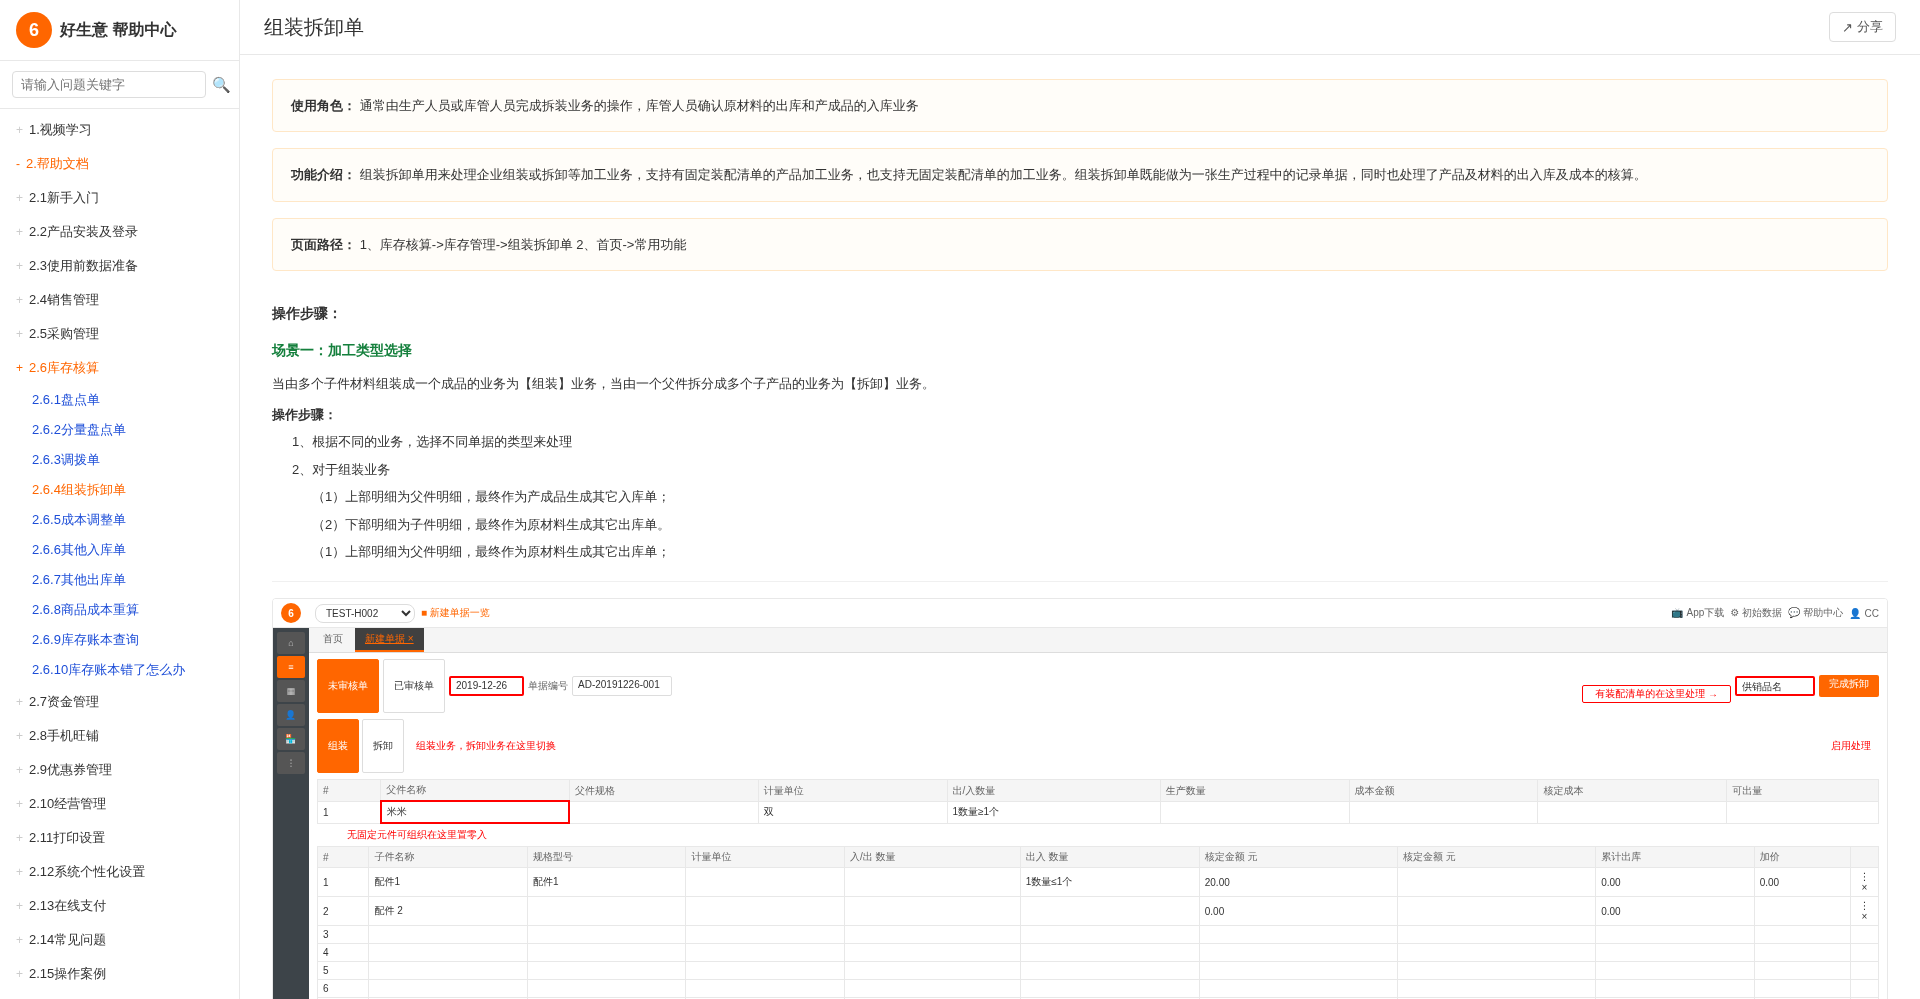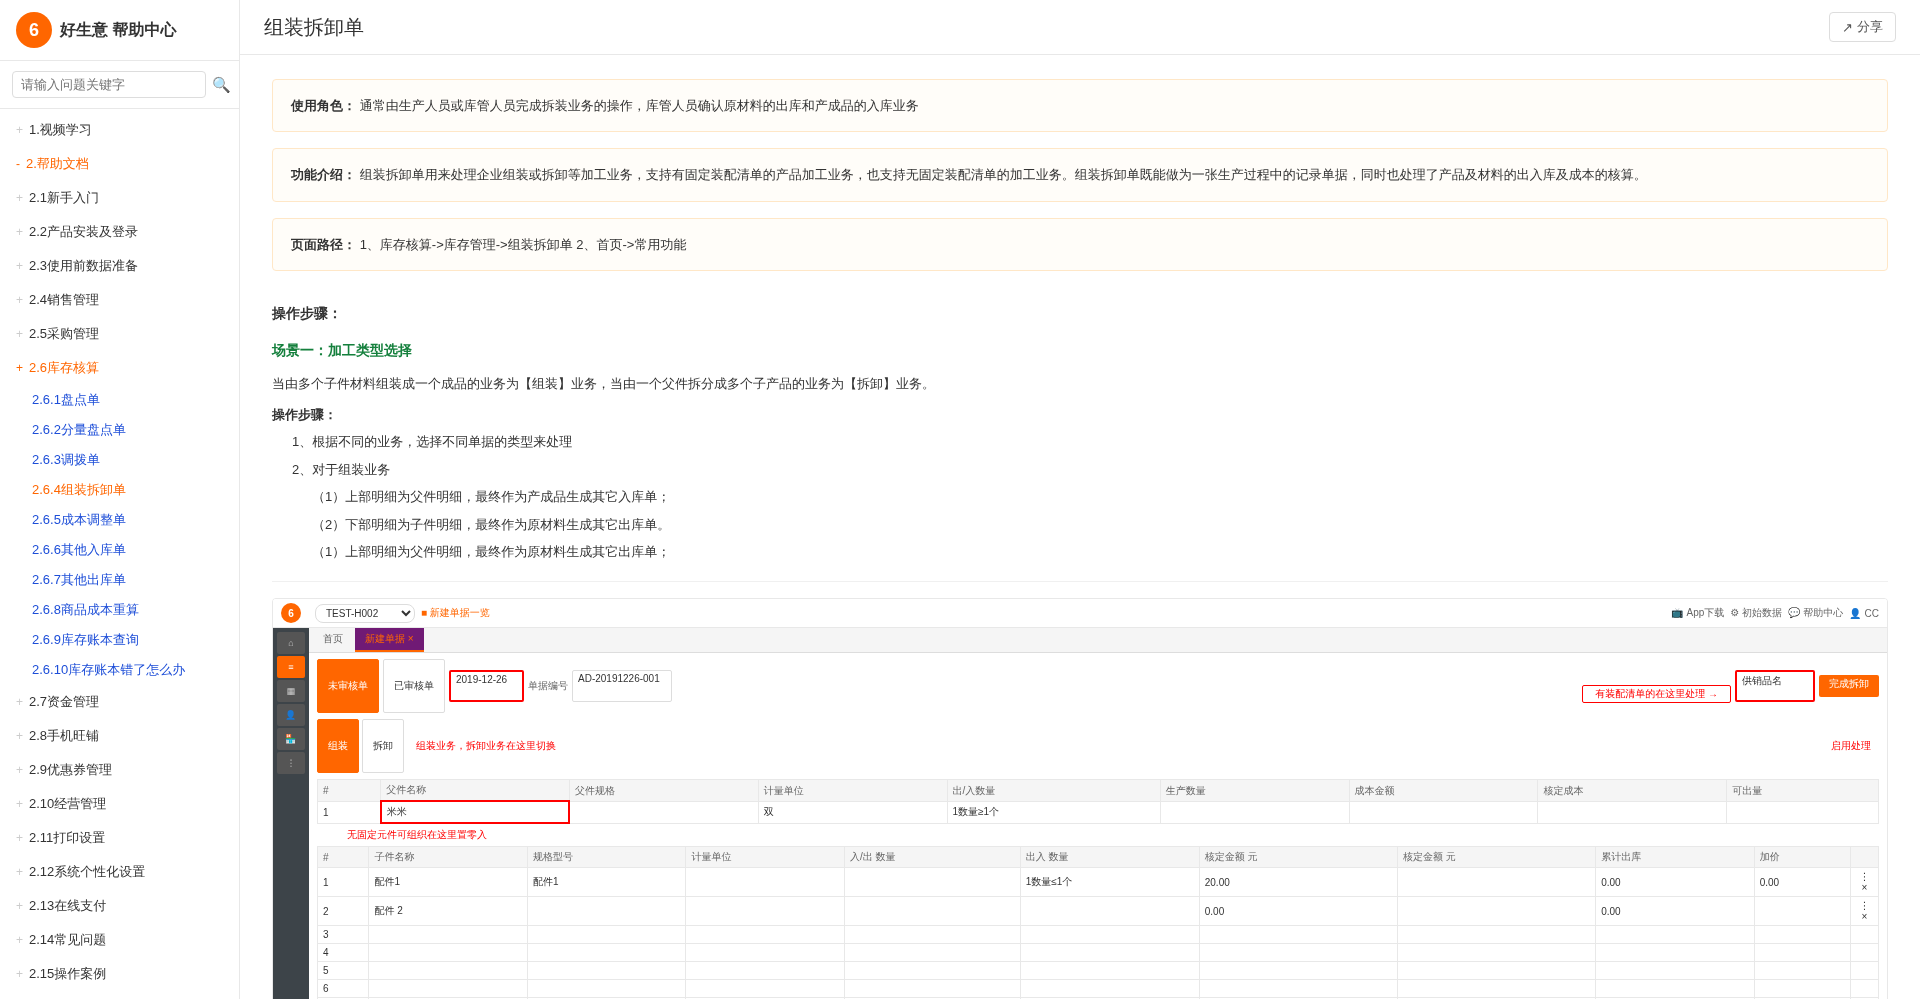--- a/index.html
+++ b/index.html
@@ -165,24 +165,24 @@
 
     .sim-content { display: flex; }
     .sim-left-nav { width: 36px; background: #3d4449; display: flex; flex-direction: column; align-items: center; padding: 4px 0; gap: 2px; }
     .sim-nav-icon { width: 28px; height: 22px; background: #555; border-radius: 2px; display: flex; align-items: center; justify-content: center; color: #ccc; font-size: 9px; cursor: pointer; }
     .sim-nav-icon.active { background: #f60; color: #fff; }
 
     .sim-main-area { flex: 1; }
 
     .sim-tab-bar { background: #f5f5f5; border-bottom: 1px solid #ddd; display: flex; align-items: center; gap: 2px; padding: 0 4px; }
     .sim-tab { padding: 4px 10px; font-size: 10px; color: #666; cursor: pointer; border-bottom: 2px solid transparent; }
-    .sim-tab.active { color: #f60; border-bottom-color: #f60; background: #701a75; }
+    .sim-tab.active { color: #f60; border-bottom-color: #f60; background: #404040; text-decoration: underline; }
 
     .sim-form-area { padding: 6px 8px; }
-    .sim-field { border: 1px solid #ddd; border-radius: 2px; padding: 2px 5px; font-size: 10px; background: #fff; min-width: 70px; height: 32px; }
+    .sim-field { border: 1px solid #ddd; border-radius: 2px; padding: 2px 5px; font-size: 10px; background: #fff; min-width: 70px; height: 20px; }
     .sim-confirm-btn { background: #f60; color: #fff; border: none; border-radius: 2px; padding: 2px 10px; font-size: 10px; cursor: pointer; height: 22px; white-space: nowrap; }
     .sim-type-btn { padding: 19px 10px; border: 1px solid #ddd; border-radius: 2px; font-size: 10px; cursor: pointer; background: #fff; color: #333; }
     .sim-type-btn.active { background: #f60; color: #fff; border-color: #f60; }
 
     .sim-table { width: 100%; border-collapse: collapse; font-size: 10px; }
     .sim-table th { background: #f5f5f5; border: 1px solid #e8e8e8; padding: 3px 5px; color: #666; font-weight: normal; text-align: left; }
     .sim-table td { border: 1px solid #e8e8e8; padding: 3px 5px; color: #333; }
 
     
     .annotation-container { position: relative; }

